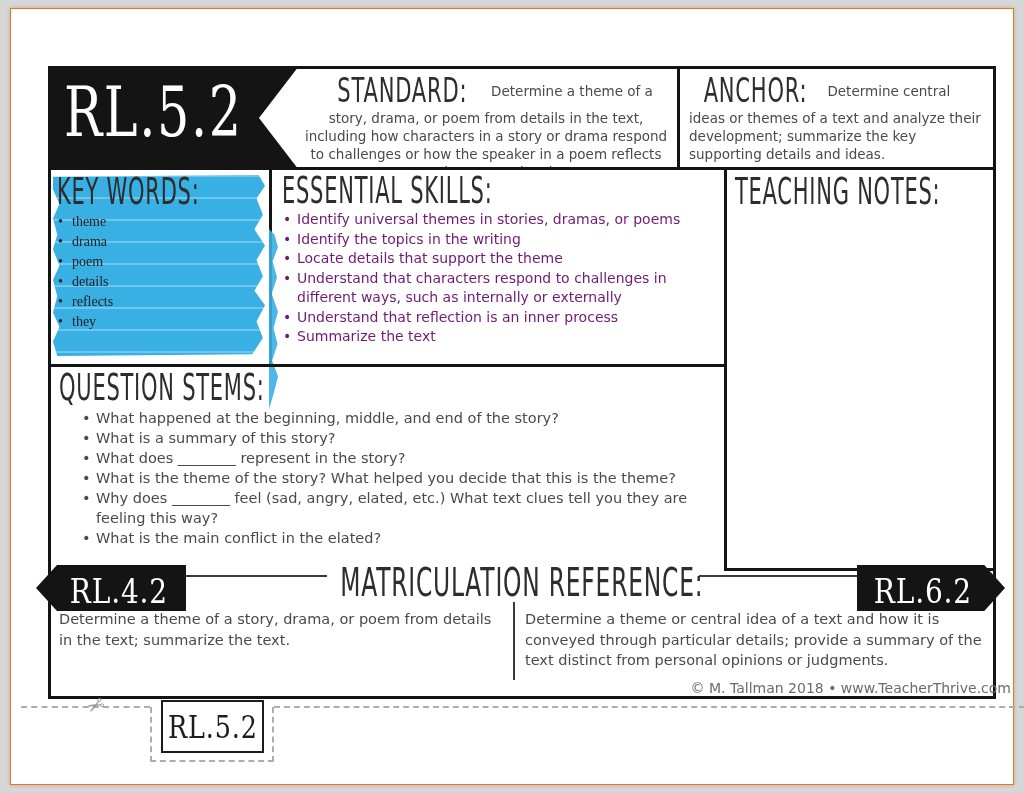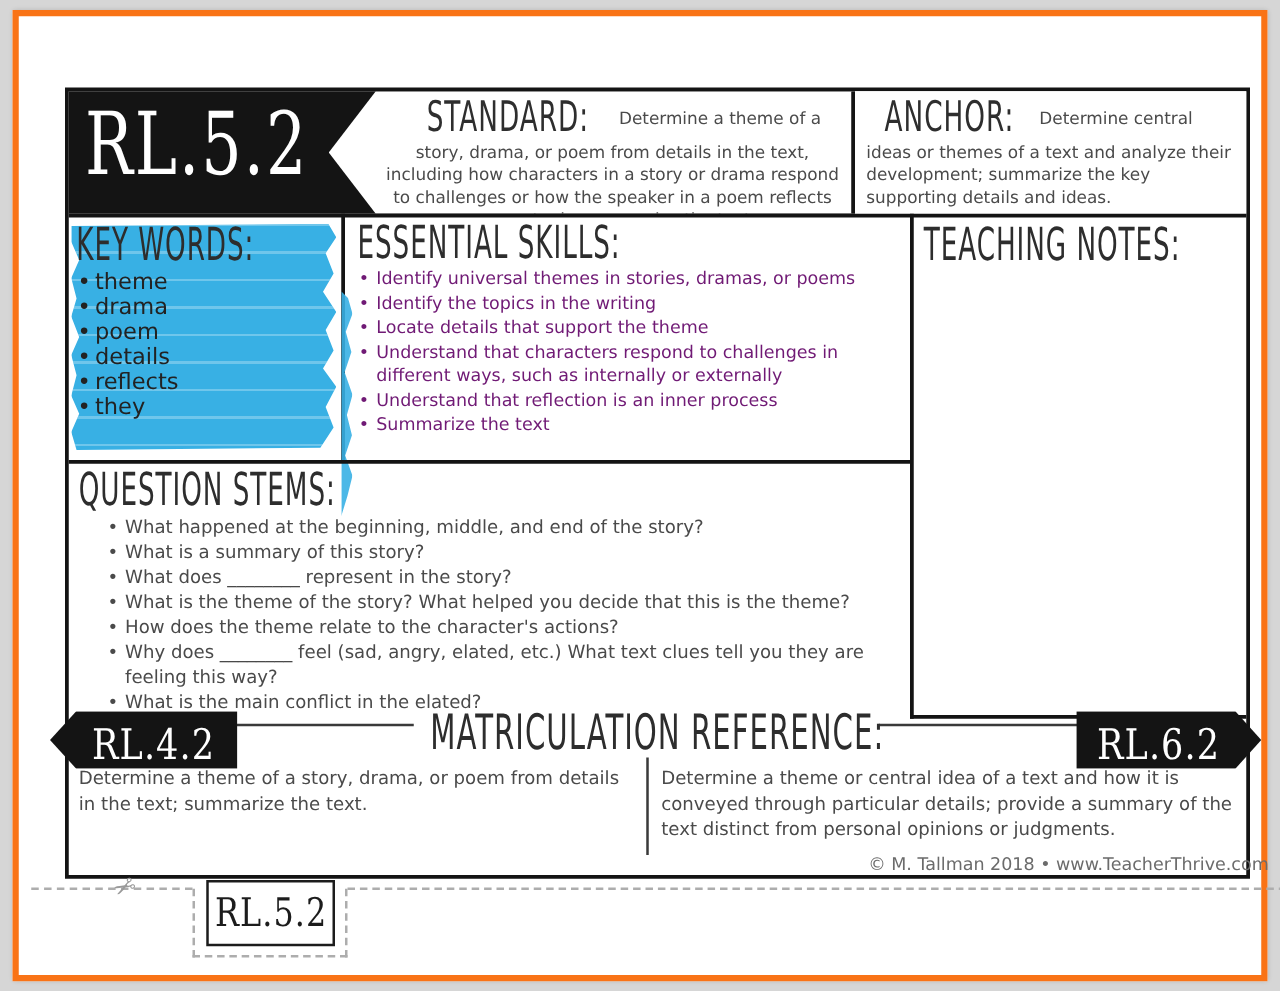--- a/index.html
+++ b/index.html
@@ -5,21 +5,21 @@
   * { box-sizing: border-box; margin: 0; padding: 0; }
   html,body { width:1024px; height:793px; }
   body {
     font-family: "DejaVu Sans", sans-serif;
     background:#d6d6d6;
     position:relative;
     overflow:hidden;
   }
   .sheet {
     position:absolute; left:10px; top:8px; width:1004px; height:777px;
-    background:#ffffff; border:5px solid #f97316;
+    background:#ffffff; border:1px solid #f97316;
     box-shadow:0 0 4px rgba(0,0,0,.18);
   }
   
   .card {
     position:absolute; left:37px; top:57px; width:948px; height:633px;
     border:3px solid #141414; background:#fff;
   }
   
   .black-banner { position:absolute; left:0; top:0; width:626px; height:98px; background:#141414; }
   .code-main {
@@ -63,21 +63,21 @@
   .sec-title { line-height:36px; height:36px; white-space:nowrap; }
   .sec-title > span {
     display:inline-block; font-size:28px; color:#2d2d2d; letter-spacing:1px;
     transform:scale(.75,1.3); transform-origin:left center; white-space:nowrap;
   }
   .kw-cols { display:flex; gap:4px; margin-top:2px; }
   .kw-cols ul { list-style:none; }
   .kw-cols li, .skills li, .stems li {
     position:relative; padding-left:15px; color:#3a3a3a;
   }
-  .kw-cols li { font-size:18px; line-height:20px; color:#222; }
+  .kw-cols li { font-size:14px; line-height:20px; color:#222;font-family:Liberation Serif, serif; }
   .kw-cols li::before, .skills li::before, .stems li::before {
     content:"\2022"; position:absolute; left:1px; top:0;
   }
   .spill {
     position:absolute; left:218px; top:160px; width:9px; height:180px; background:#38b0e4;
     clip-path:polygon(0 0,60% 3%,100% 10%,40% 18%,90% 27%,30% 36%,100% 46%,50% 55%,95% 64%,35% 73%,100% 82%,55% 91%,0 100%);
     opacity:.9;
   }
   .skills {
     position:absolute; left:221px; top:98px; width:452px; height:197px;
@@ -199,21 +199,20 @@
       <div class="sec-title"><span>TEACHING NOTES:</span></div>
     </div>
 
     <div class="stems">
       <div class="sec-title"><span>QUESTION STEMS:</span></div>
       <ul>
         <li>What happened at the beginning, middle, and end of the story?</li>
         <li>What is a summary of this story?</li>
         <li>What does ________ represent in the story?</li>
         <li>What is the theme of the story? What helped you decide that this is the theme?</li>
-        <li>How does the theme relate to the character's actions?</li>
         <li>Why does ________ feel (sad, angry, elated, etc.) What text clues tell you they are feeling this way?</li>
         <li>What is the main conflict in the elated?</li>
       </ul>
     </div>
 
     <div class="mat-line left"></div>
     <div class="mat-line right"></div>
     <div class="mat-title"><span>MATRICULATION REFERENCE:</span></div>
     <div class="mat-divider"></div>
     <div class="mat-col left">Determine a theme of a story, drama, or poem from details in the text; summarize the text.</div>

